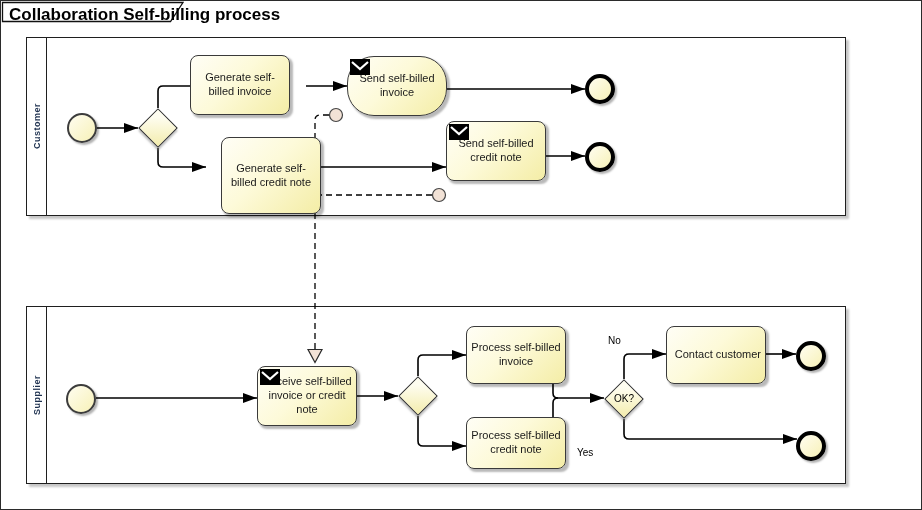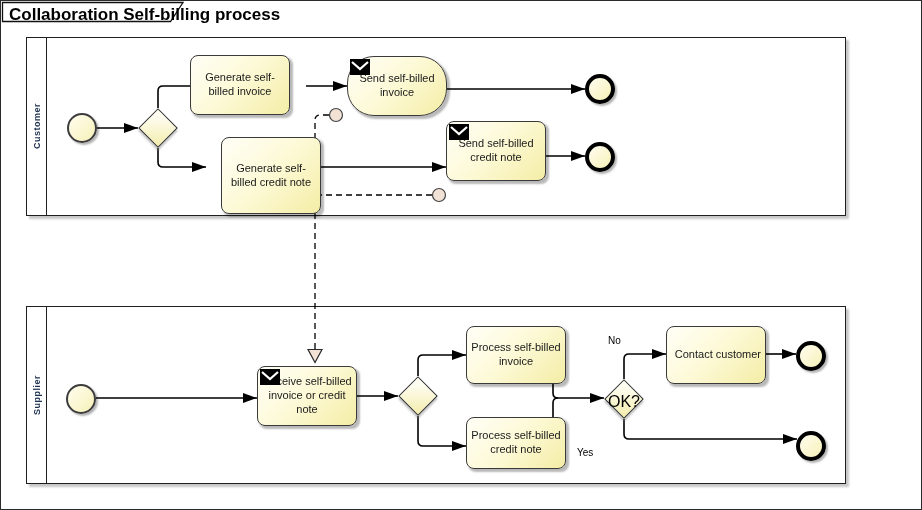--- a/index.html
+++ b/index.html
@@ -41,21 +41,21 @@
   }
   .event.start{border:2px solid #3c3c3c;}
   .event.end{border:4px solid #000000;}
   .gateway{
     position:absolute;width:28px;height:28px;transform:rotate(45deg);
     border:1.5px solid #2a2a2a;box-sizing:border-box;
     background:linear-gradient(135deg,#fefdf0 20%,#f3ecac 100%);
     box-shadow:2px 2px 2px rgba(120,120,120,0.45);
   }
   .gw-label{
-    position:absolute;font-size:16px;color:#000;text-align:center;width:40px;
+    position:absolute;font-size:10px;color:#000;text-align:center;width:40px;
   }
   .edge-label{
     position:absolute;font-size:10px;color:#000;white-space:nowrap;
   }
 </style>
 </head>
 <body>
 
 <div class="canvas">
 

